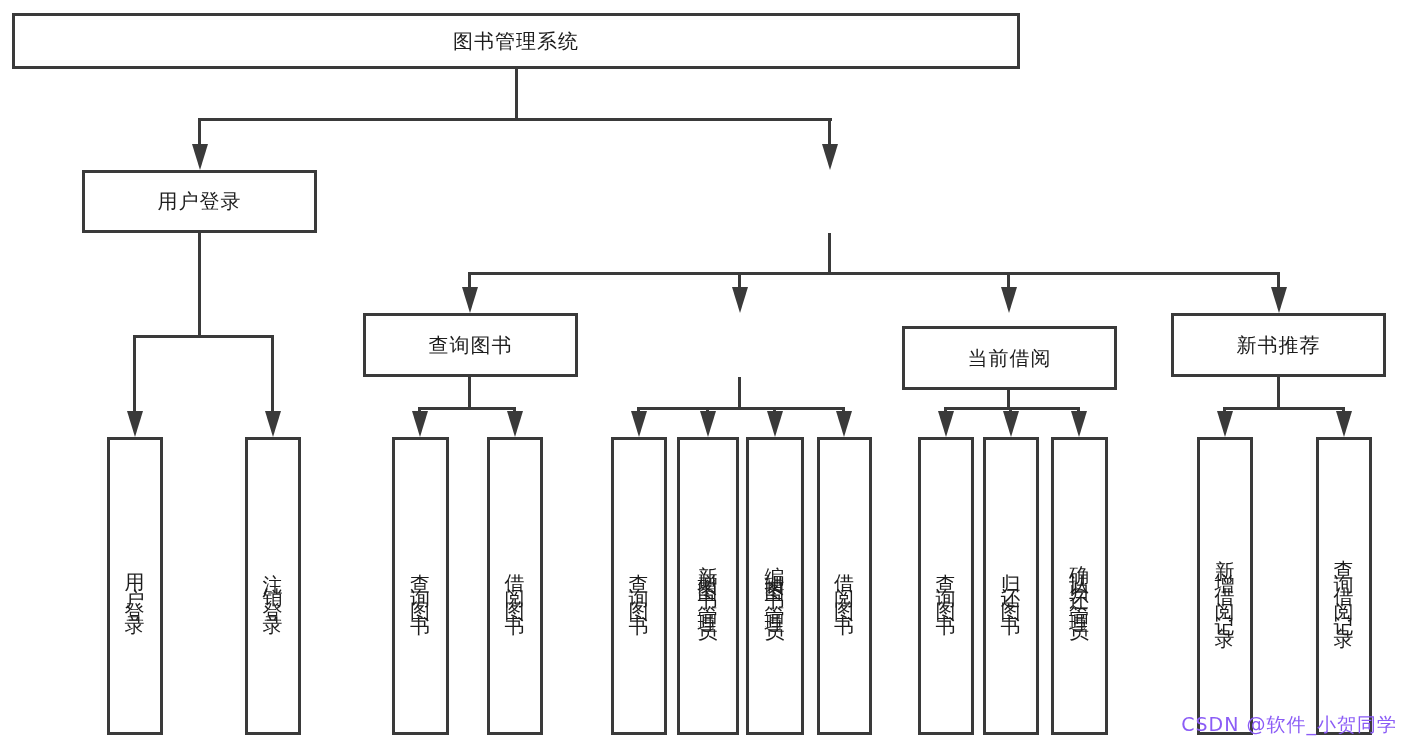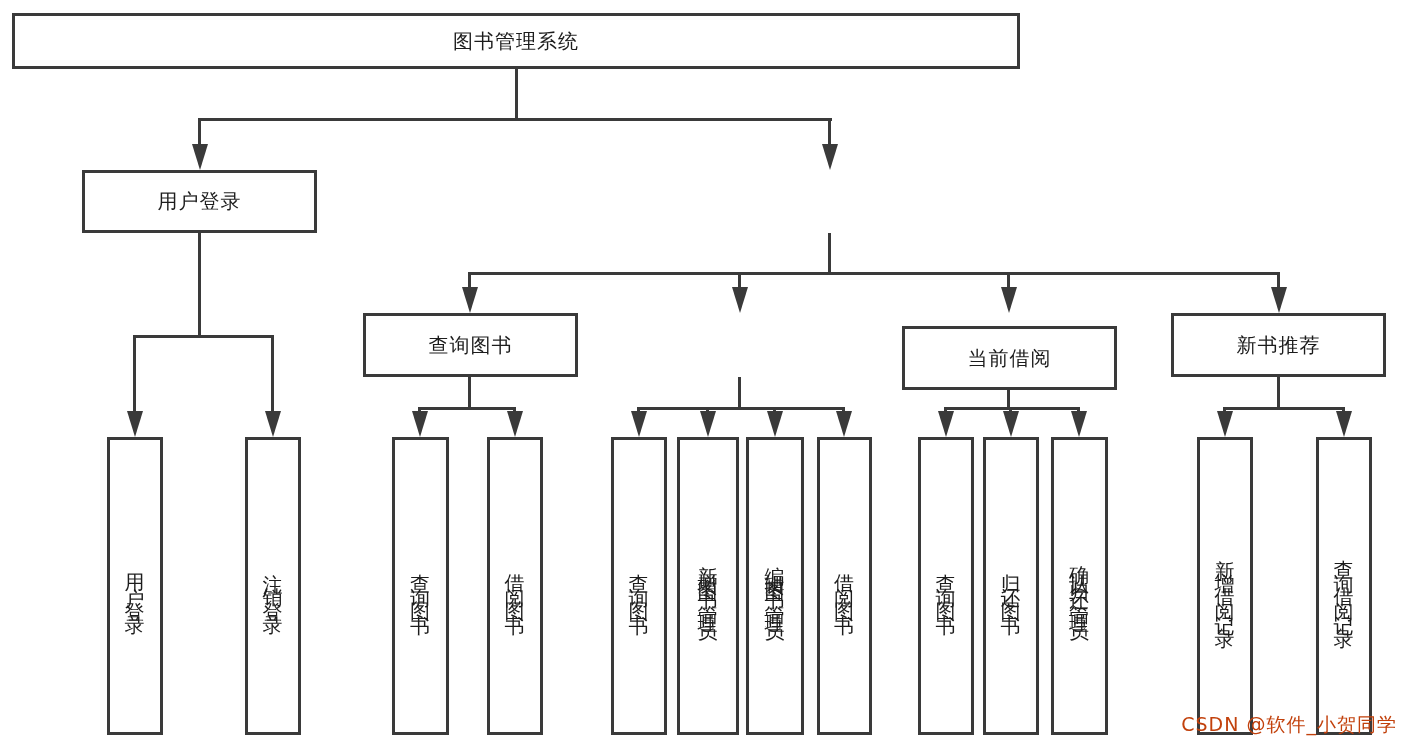--- a/index.html
+++ b/index.html
@@ -36,21 +36,21 @@
   .arrowhead{
     position:absolute;width:0;height:0;
     border-left:8px solid transparent;
     border-right:8px solid transparent;
     border-top:26px solid #3a3a3a;
   }
   .watermark{
     position:absolute;
     right:8px;top:712px;
     font-size:19px;
-    color:#c2410c;
+    color:#8b5cf6;
     letter-spacing:1px;
     white-space:nowrap;
   }
 </style>
 </head>
 <body>
 
 <div class="canvas">
 
   <div class="vline" style="left:515px;top:69px;height:49px"></div>

